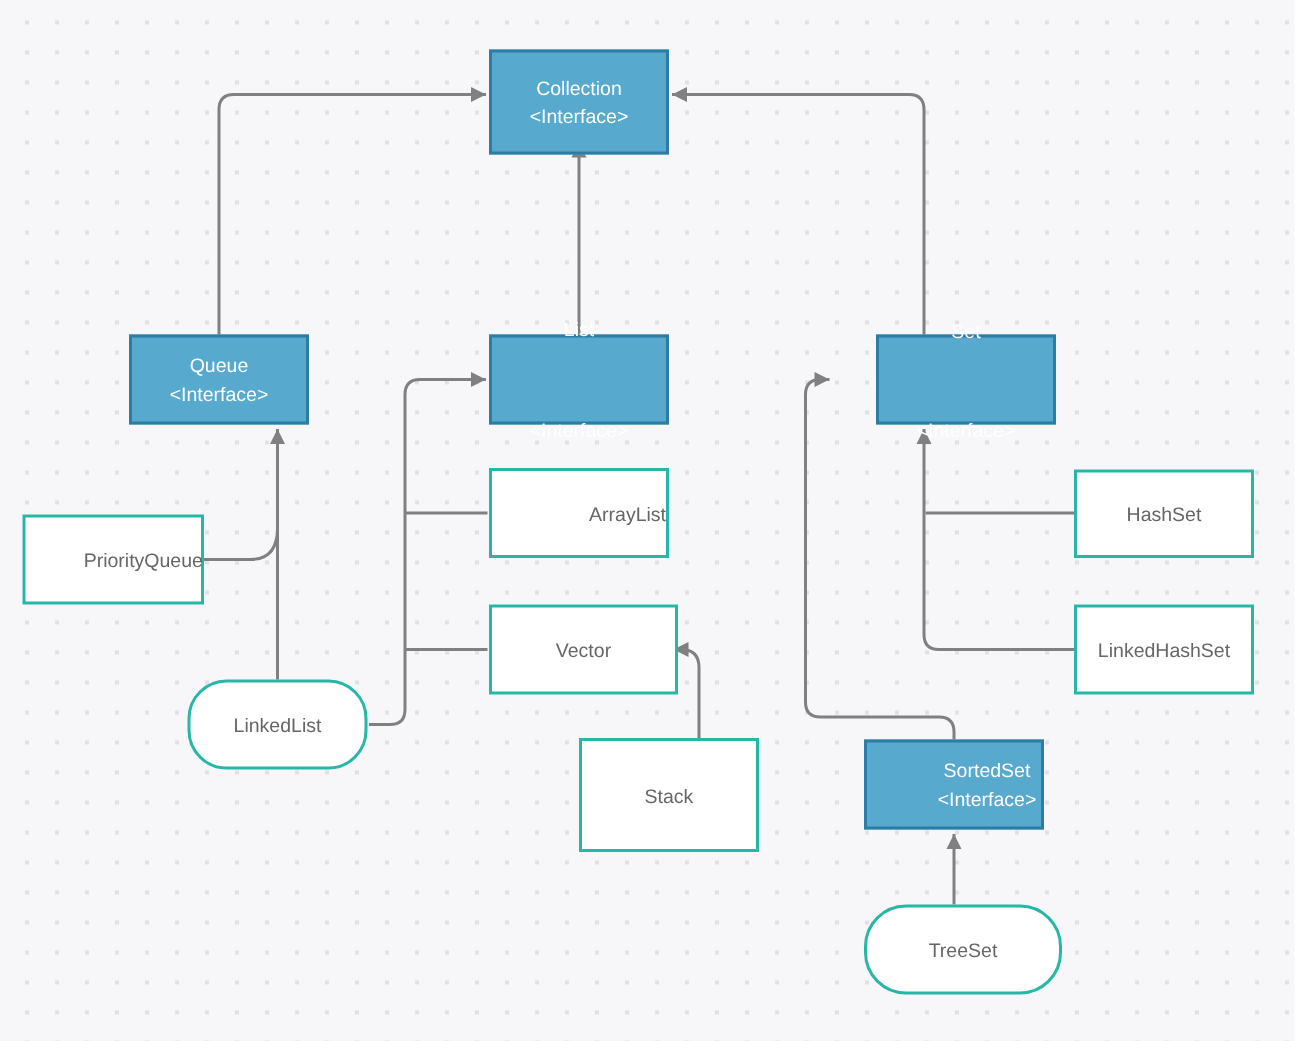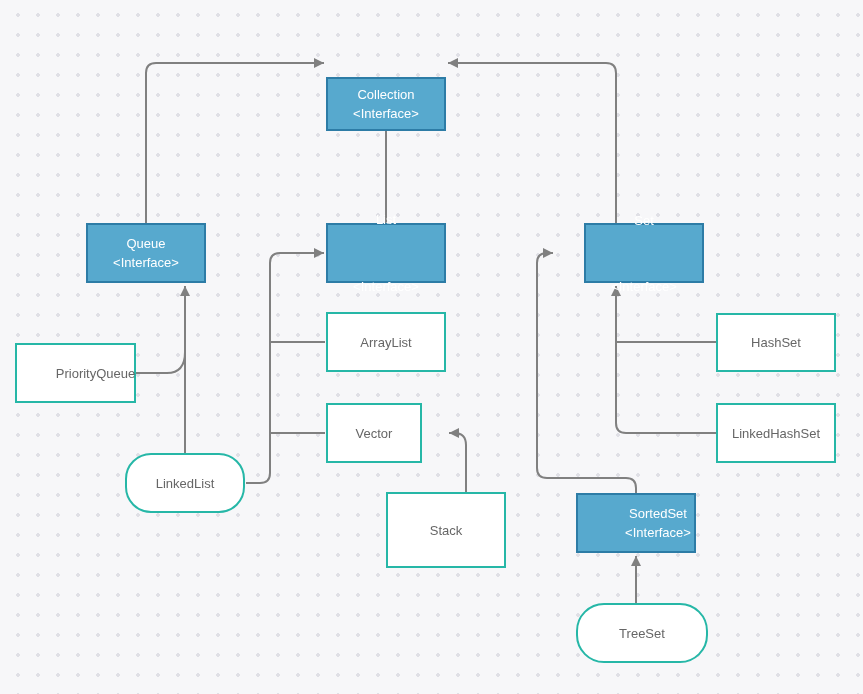--- a/index.html
+++ b/index.html
@@ -50,27 +50,27 @@
     background: #57a9ce;
     border: 2px solid #2d7ca6;
     color: #ffffff;
   }
   .node.concrete {
     background: #ffffff;
     border: 2px solid #26b7a7;
     color: #666666;
   }
   
-  #node-collection    { left: 326px; top: 33px;  width: 120px; height: 54px; margin-top: 44px; }
+  #node-collection    { left: 326px; top: 33px;  width: 120px; height: 70px; }
   #node-queue         { left: 86px;  top: 223px; width: 120px; height: 60px; }
   #node-list          { left: 326px; top: 223px; width: 120px; height: 60px; gap: 48px; }
   #node-set           { left: 584px; top: 223px; width: 120px; height: 60px; gap: 47px; }
   #node-priorityqueue { left: 15px;  top: 343px; width: 121px; height: 60px; padding-left: 40px; }
-  #node-arraylist     { left: 326px; top: 312px; width: 120px; height: 60px; }
-  #node-vector        { left: 326px; top: 403px; width: 96px; height: 60px; }
+  #node-arraylist     { left: 326px; top: 312px; width: 120px; height: 60px; align-items: flex-end; }
+  #node-vector        { left: 326px; top: 403px; width: 126px; height: 60px; }
   #node-linkedlist    { left: 125px; top: 453px; width: 120px; height: 60px; border-radius: 26px; }
   #node-stack         { left: 386px; top: 492px; width: 120px; height: 76px; }
   #node-hashset       { left: 716px; top: 313px; width: 120px; height: 59px; }
   #node-linkedhashset { left: 716px; top: 403px; width: 120px; height: 60px; }
   #node-sortedset     { left: 576px; top: 493px; width: 120px; height: 60px; padding-left: 44px; }
   #node-treeset       { left: 576px; top: 603px; width: 132px; height: 60px; border-radius: 28px; }
 </style>
 </head>
 <body>
 

